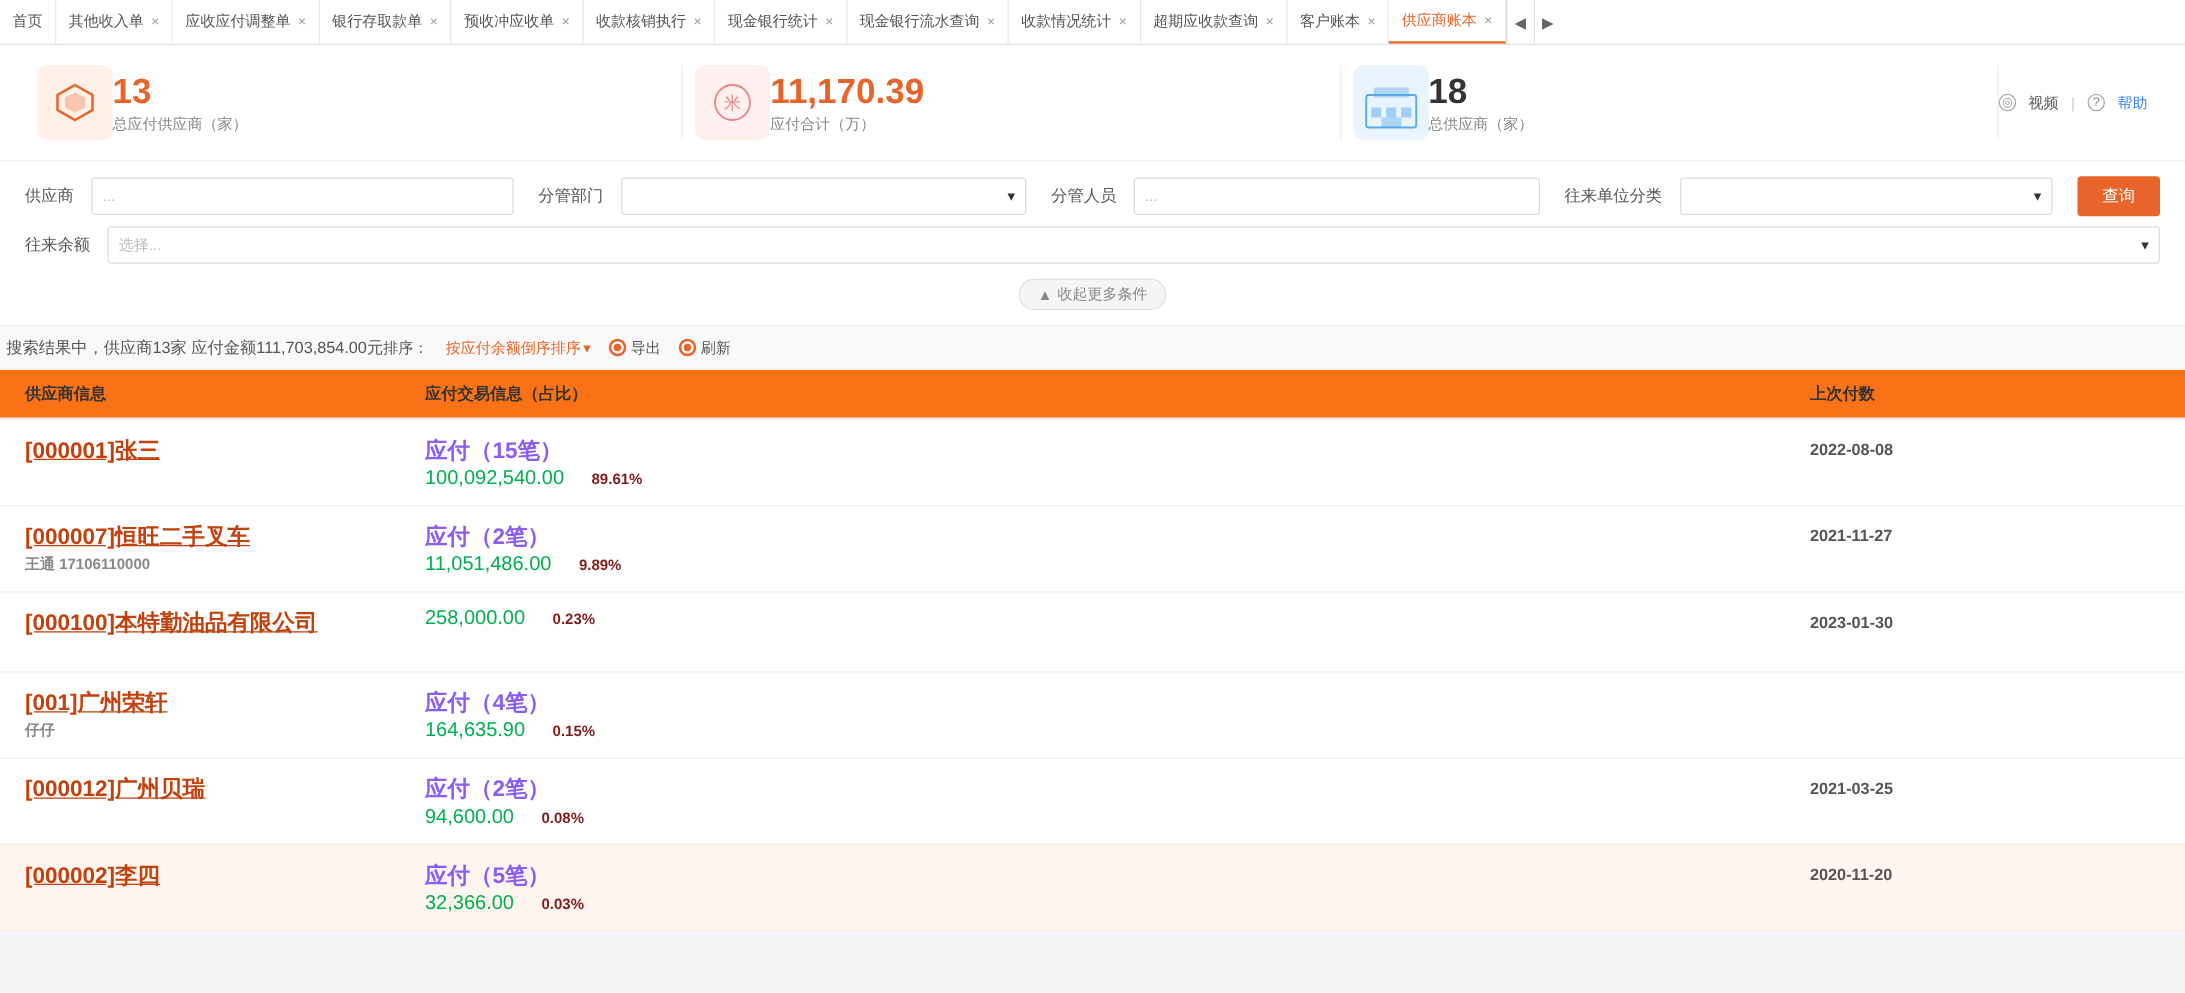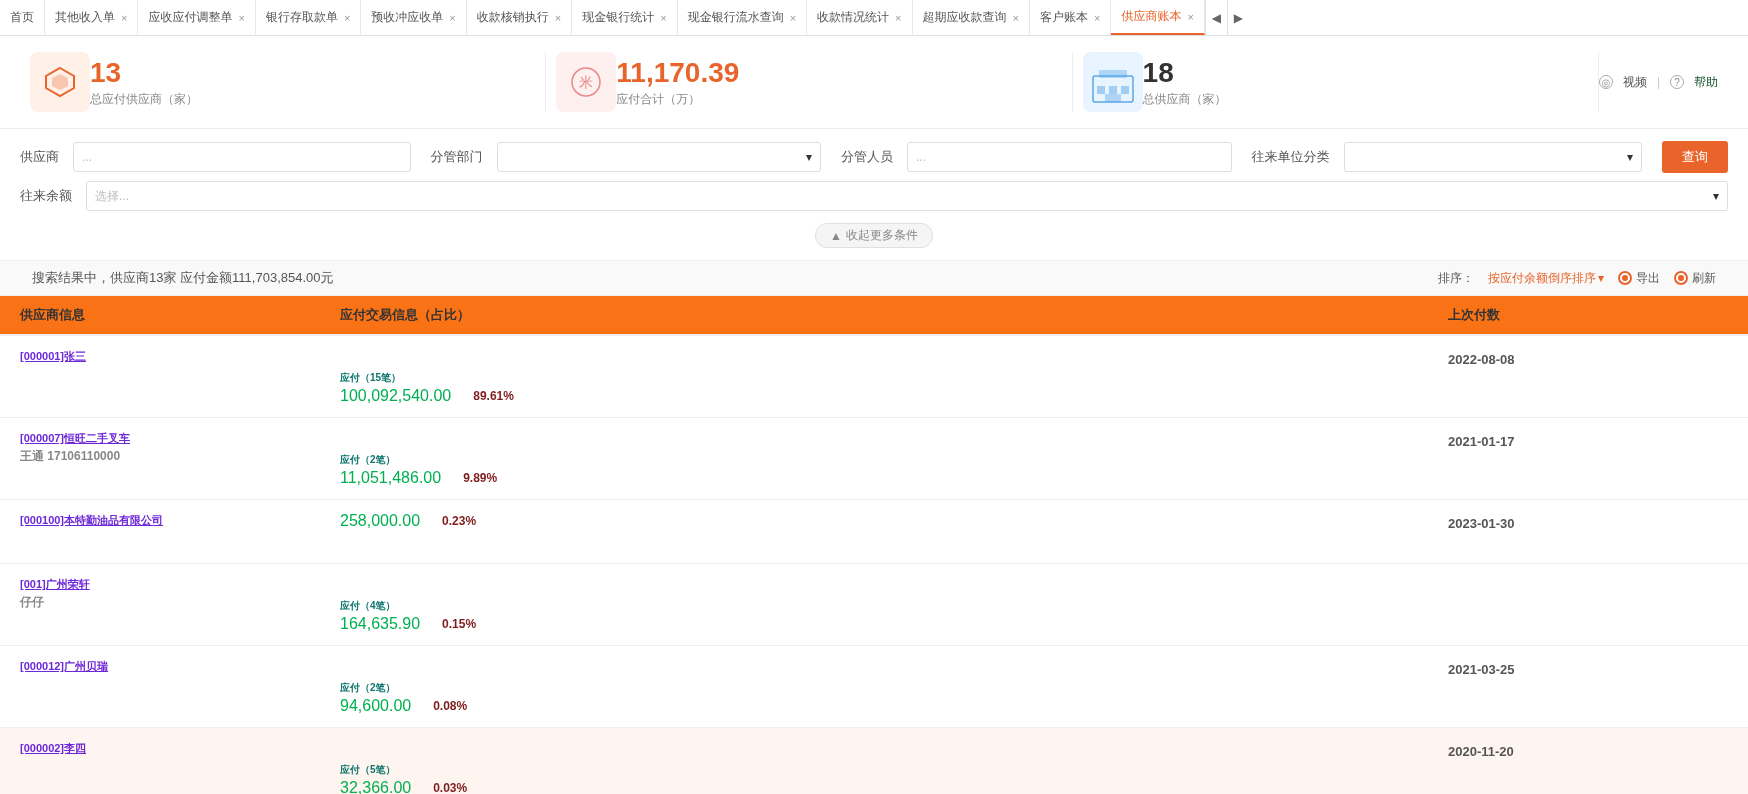--- a/index.html
+++ b/index.html
@@ -180,22 +180,21 @@
       background: #f5f5f5;
       border: 1px solid #e0e0e0;
       border-radius: 12px;
       padding: 3px 14px;
     }
 
     
     .results-bar {
       display: flex;
       align-items: center;
-      justify-content: space-between;
-      padding: 8px 32px;
+      padding: 8px 5px;
       background: #f9f9f9;
       border-bottom: 1px solid #eee;
       font-size: 13px;
       color: #555;
     }
     .results-right {
       display: flex;
       align-items: center;
       gap: 14px;
       font-size: 12px;
@@ -256,32 +255,32 @@
       min-height: 64px;
     }
     .table-row.highlighted { background: #fff5f0; }
 
     .row-supplier { width: 320px; }
     .row-transaction { flex: 1; }
     .row-last-pay { width: 200px; padding-top: 4px; font-size: 13px; color: #555; }
     .row-extra { width: 80px; }
 
     .supplier-link {
-      color: #6d28d9;
+      color: #c2410c;
       text-decoration: underline;
       cursor: pointer;
-      font-size: 11px;
+      font-size: 18px;
     }
     .supplier-sub {
       font-size: 12px;
       color: #888;
       margin-top: 2px;
     }
 
-    .tx-label { font-size: 10px; color: #0f766e; margin-bottom: 2px; margin-top: 23px; }
+    .tx-label { font-size: 18px; color: #8b5cf6; margin-bottom: 2px; }
     .tx-amount { font-size: 16px; color: #00b050; font-weight: 500; }
     .tx-percent { font-size: 12px; color: #7f1d1d; margin-left: 16px; }
     .tx-row { display: flex; align-items: center; gap: 6px; }
 
     
     ::-webkit-scrollbar { width: 6px; height: 6px; }
     ::-webkit-scrollbar-track { background: #f1f1f1; }
     ::-webkit-scrollbar-thumb { background: #ccc; border-radius: 3px; }
 
     .page-wrapper { position: relative; width: 1748px; min-height: 794px; overflow: hidden; }
@@ -385,21 +384,21 @@
         <div class="card-number dark">18</div>
         <div class="card-label">总供应商（家）</div>
       </div>
     </div>
 
     <div class="top-right-links">
       <span style="width:14px;height:14px;border:1px solid #aaa;border-radius:50%;display:inline-flex;align-items:center;justify-content:center;font-size:10px;color:#888;">◎</span>
       <a style="color:#555;text-decoration:none;">视频</a>
       <span class="sep">|</span>
       <span style="width:14px;height:14px;border:1px solid #aaa;border-radius:50%;display:inline-flex;align-items:center;justify-content:center;font-size:10px;color:#888;">?</span>
-      <a style="color:#14532d;text-decoration:none;">帮助</a>
+      <a style="color:#3b82f6;text-decoration:none;">帮助</a>
     </div>
   </div>
 
   <div class="filter-bar">
     <div class="filter-row">
       <div class="filter-item">
         <span class="filter-label">供应商</span>
         <div class="filter-input-dots" style="min-width:200px;">
           <span style="color:#bbb;">...</span>
         </div>
@@ -498,21 +497,21 @@
         </a>
         <div class="supplier-sub">王通  17106110000</div>
       </div>
       <div class="row-transaction col-transaction">
         <div class="tx-label">应付（2笔）</div>
         <div class="tx-row">
           <span class="tx-amount">11,051,486.00</span>
           <span class="tx-percent">9.89%</span>
         </div>
       </div>
-      <div class="row-last-pay col-last-pay">2021-01-17</div>
+      <div class="row-last-pay col-last-pay">2021-11-27</div>
       <div class="row-extra col-extra"></div>
     </div>
 
     <div class="table-row">
       <div class="row-supplier col-supplier">
         <a class="supplier-link">
           <span>[000100]本特勤油品有限公司</span>
         </a>
       </div>
       <div class="row-transaction col-transaction">

